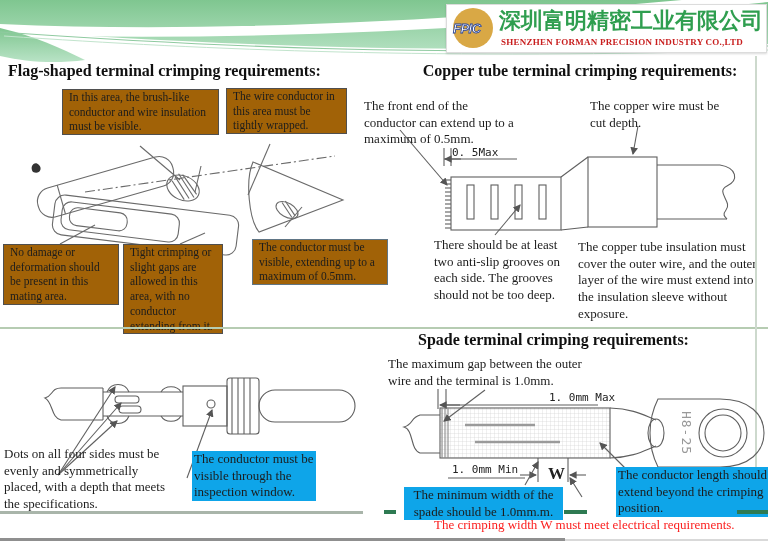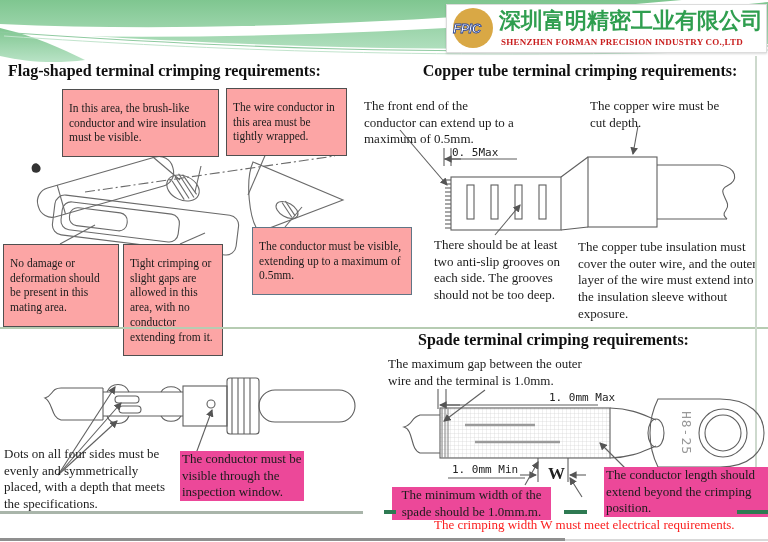--- a/index.html
+++ b/index.html
@@ -1,24 +1,24 @@
 <!DOCTYPE html>
 <html><head>
 <meta charset="utf-8">
 <style>
   html,body{margin:0;padding:0;}
   #page{position:relative;width:768px;height:542px;background:#fff;overflow:hidden;
         font-family:"Liberation Serif",serif;color:#1c1c1c;}
   .abs{position:absolute;}
   .sec-title{position:absolute;font-family:"Liberation Serif",serif;font-weight:700;
              font-size:16px;color:#101010;white-space:nowrap;}
-  .cbox{position:absolute;background:#fca5a5;border:1px solid #4f4f4f;padding:11px 6px;
+  .cbox{position:absolute;background:#a16207;border:1px solid #4f4f4f;padding:0 6px;
         font-size:11.5px;line-height:1.28;box-sizing:border-box;}
   .ctext{position:absolute;font-size:13px;line-height:1.28;}
-  .whitebg{background:#ec4899;padding:0 2px;}
+  .whitebg{background:#0ea5e9;padding:0 2px;margin-left:12px;}
   .dim{position:absolute;font-family:"DejaVu Sans Mono",monospace;font-size:11px;color:#222;
        white-space:nowrap;}
   svg{overflow:visible;}
   .line{position:absolute;}
   #logo-box{position:absolute;left:446px;top:4px;width:319px;height:47px;background:#fff;
             border:1px solid #dcdcdc;box-shadow:0 1px 2px rgba(0,0,0,.15);}
   #logo-oval{position:absolute;left:6px;top:3px;width:40px;height:40px;border-radius:50%;
              background:#d9a845;border:1px solid #c query49b32;display:flex;align-items:center;justify-content:flex-start;}
   #logo-oval span{font-family:"Liberation Sans",sans-serif;font-weight:700;font-style:italic;
              font-size:13px;color:#fff;-webkit-text-stroke:0.8px #23409a;letter-spacing:-0.5px;}
@@ -96,21 +96,21 @@
         <line x1="254" y1="56" x2="270" y2="64"></line>
         <line x1="256" y1="53" x2="272" y2="61"></line>
       </g>
     </g>
   </svg>
 
   <div class="cbox" style="left:62px;top:89px;width:157px">In this area, the brush-like conductor and wire insulation must be visible.</div>
   <div class="cbox" style="left:226px;top:88px;width:121px">The wire conductor in this area must be tightly wrapped.</div>
   <div class="cbox" style="left:3px;top:244px;width:116px">No damage or deformation should be present in this mating area.</div>
   <div class="cbox" style="left:123px;top:244px;width:100px">Tight crimping or slight gaps are allowed in this area, with no conductor extending from it.</div>
-  <div class="cbox" style="left:252px;top:227px;width:160px;border-color:#607585">The conductor must be visible, extending up to a maximum of 0.5mm.</div>
+  <div class="cbox" style="left:252px;top:239px;width:136px;border-color:#607585">The conductor must be visible, extending up to a maximum of 0.5mm.</div>
 
   <svg class="abs" style="left:395px;top:140px" width="373" height="102" viewBox="0 0 373 102" stroke="#5f5f5f" stroke-width="1.1" fill="none">
     <defs>
       <marker id="ah1" markerWidth="7" markerHeight="7" refX="6" refY="3.5" orient="auto">
         <path d="M0,0L7,3.5L0,7Z" fill="#555" stroke="none"></path>
       </marker>
     </defs>
 
     <line x1="49" y1="8" x2="49" y2="26"></line>
     <line x1="56" y1="8" x2="56" y2="26"></line>

